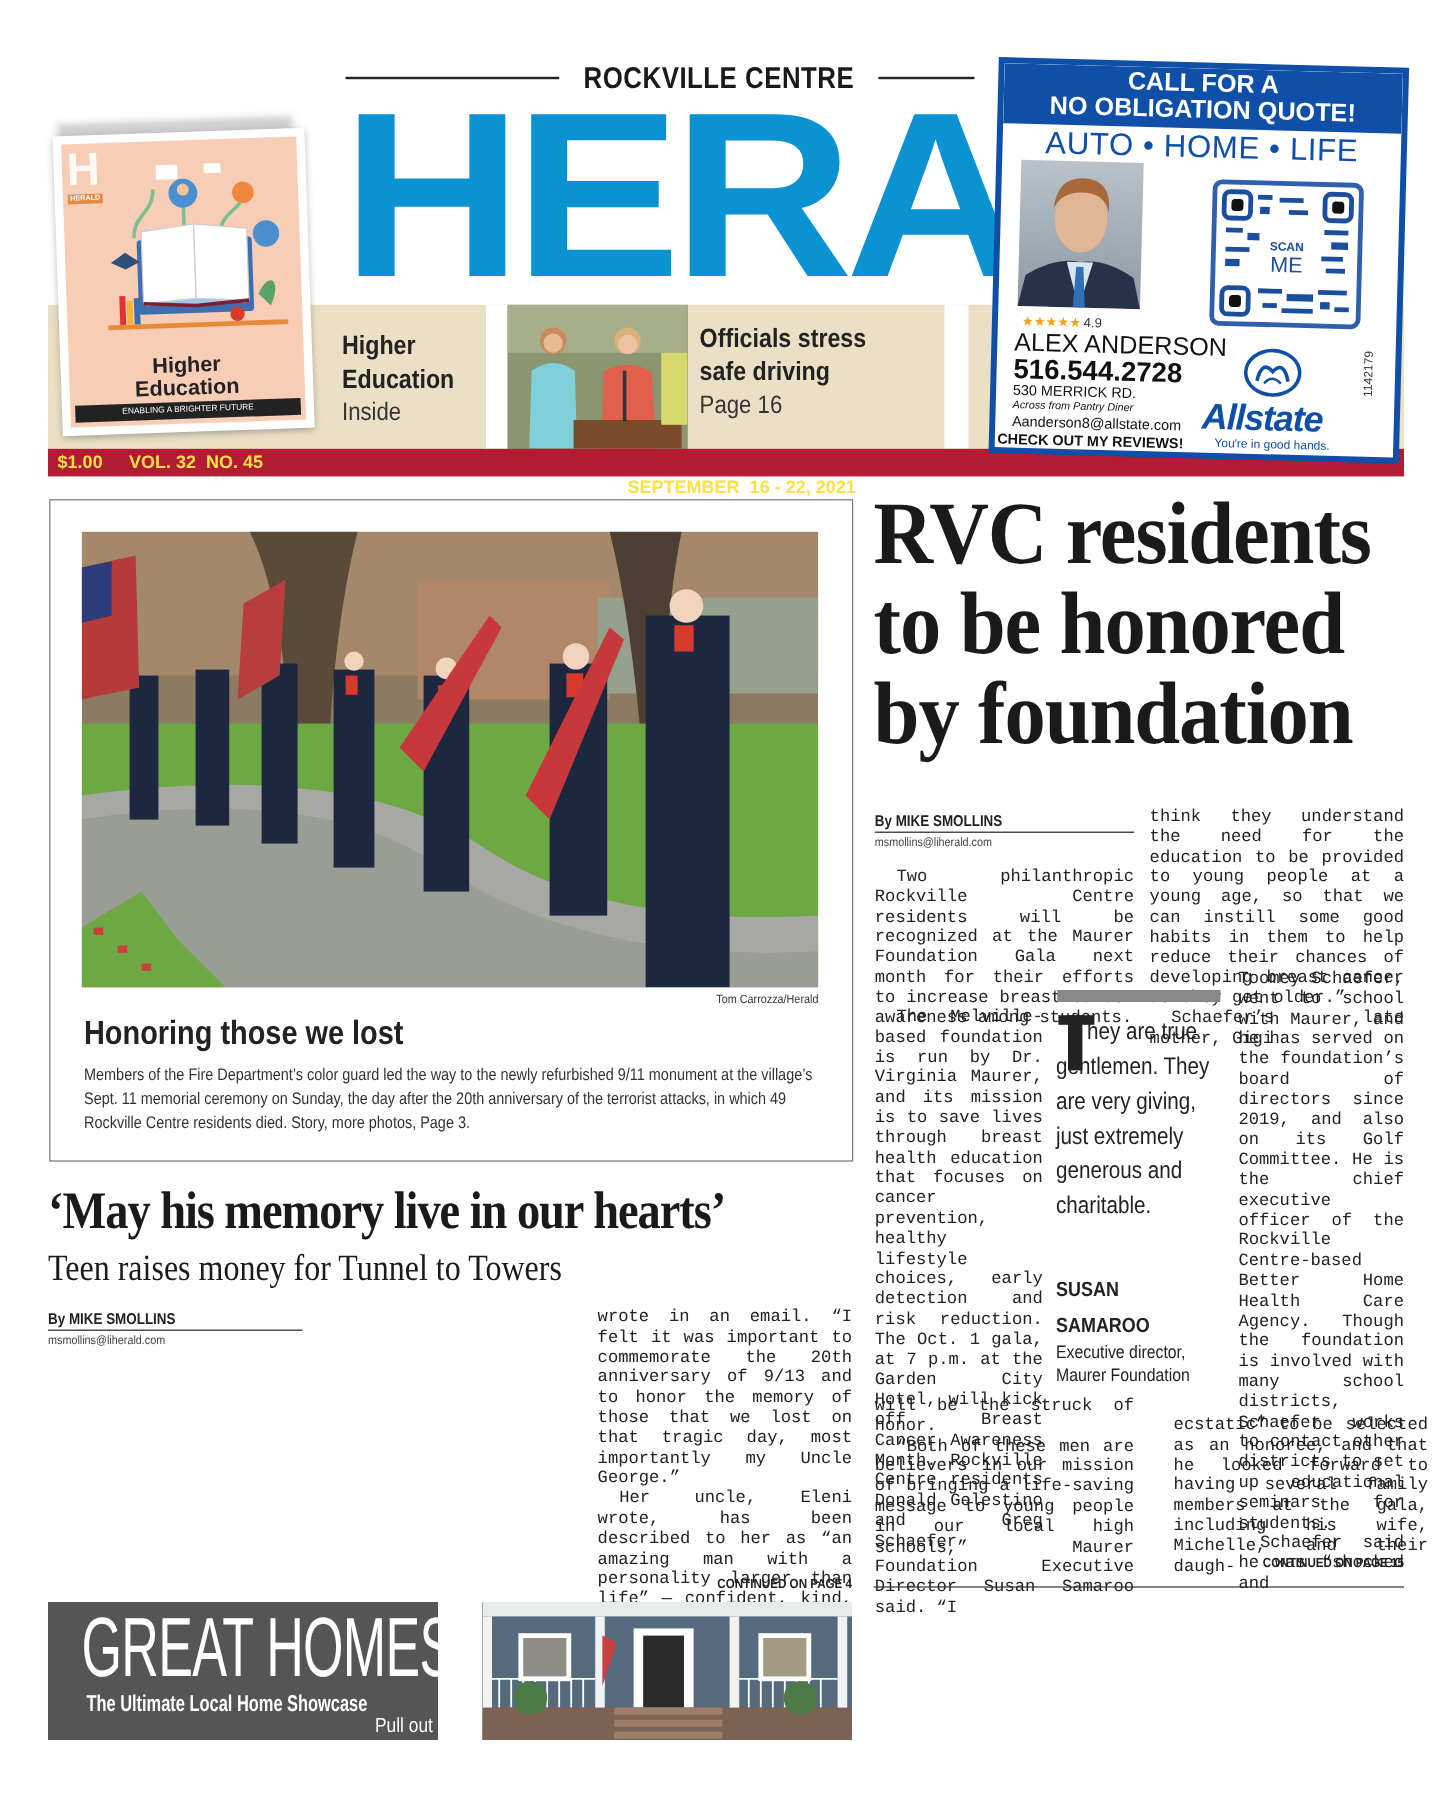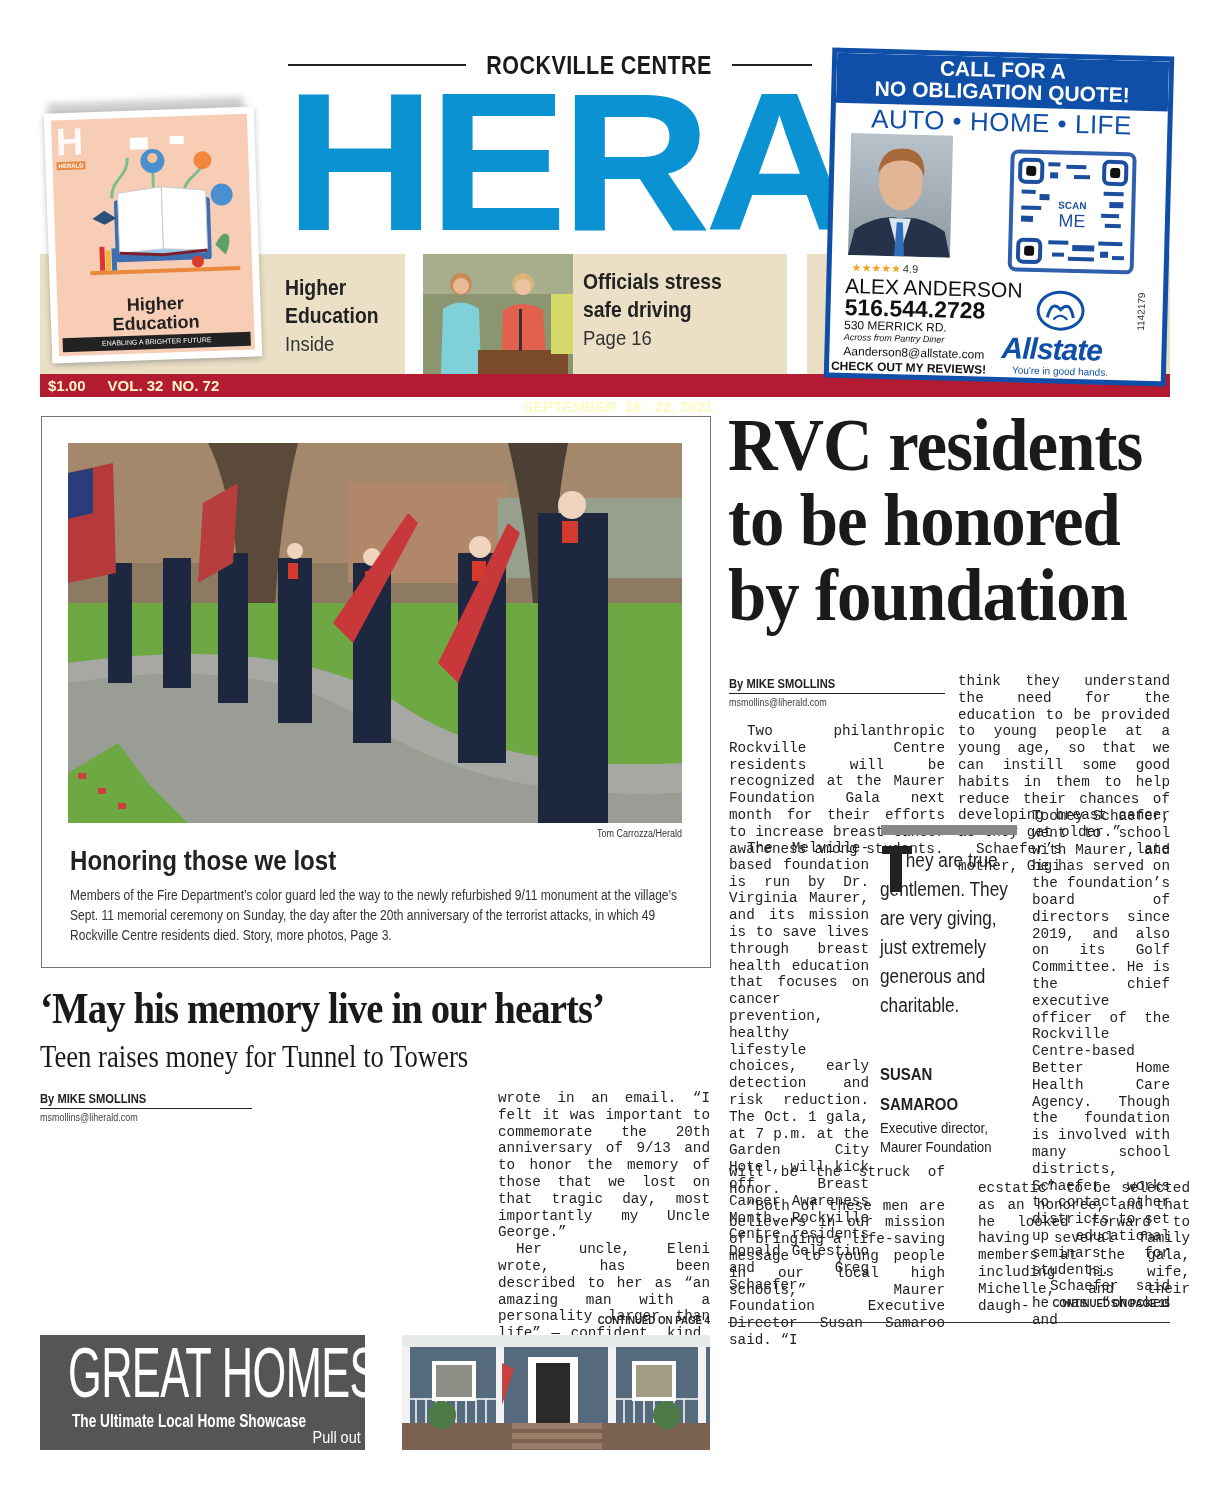--- a/index.html
+++ b/index.html
@@ -10,21 +10,21 @@
   
   .kicker { left: 288px; top: 50px; width: 560px; height: 30px; display: flex; align-items: center; gap: 2px; }
   .kicker .rule { flex: 0 0 178px; height: 2px; background: #222; }
   .kicker .rule.r { flex: 0 0 80px; }
   .kicker .txt { font-family: "Liberation Sans", sans-serif; font-weight: 700; font-size: 25px; letter-spacing: 0.5px; transform: scaleX(0.86); transform-origin: center; white-space: nowrap; }
   .herald { left: 285px; top: 78px; height: 170px; width: 560px; overflow: hidden; }
   .herald span { display: block; font-family: "Liberation Sans", sans-serif; font-weight: 700; font-size: 196px; line-height: 170px; color: #0a92d2; transform: scaleX(1.06); transform-origin: left; letter-spacing: -6px; white-space: nowrap; }
 
   .band { left: 40px; top: 254px; width: 1130px; height: 120px; background: #ebe0c5; }
   .band-gap { background: #fff; top: 254px; height: 120px; }
-  .redbar { left: 40px; top: 374px; width: 1130px; height: 23px; background: #b31b32; color: #fef9c3; font-family: "Liberation Sans", sans-serif; font-weight: 700; font-size: 15px; display: flex; align-items: center; }
+  .redbar { left: 40px; top: 374px; width: 1130px; height: 23px; background: #b31b32; color: #fde047; font-family: "Liberation Sans", sans-serif; font-weight: 700; font-size: 15px; display: flex; align-items: center; }
   .redbar .price { margin-left: 8px; }
   .redbar .vol { margin-left: 22px; }
   .redbar .date { position: absolute; left: 483px; }
 
   
   .cover-shadow { left: 52px; top: 100px; width: 196px; height: 260px; background: #cfcfcf; transform: rotate(-2deg); filter: blur(3px); }
   .cover { left: 48px; top: 110px; width: 210px; height: 250px; background: #fff; transform: rotate(-2deg); padding: 7px; box-shadow: 0 2px 6px rgba(0,0,0,0.25); }
   .cover-inner { width: 100%; height: 100%; background: #f8cdb5; position: relative; overflow: hidden; }
   .cover-h { position: absolute; left: 4px; top: 4px; width: 30px; height: 36px; color: #fff; font-family: "Liberation Sans", sans-serif; font-weight: 700; font-size: 38px; line-height: 36px; opacity: 0.9; }
   .cover-herald { position: absolute; left: 4px; top: 42px; background: #e58a42; color: #fff; font-size: 6px; font-weight: 700; padding: 1px 2px; font-family: "Liberation Sans", sans-serif; }
@@ -167,21 +167,21 @@
   </svg>
 </div>
 <div class="abs teaser2">
   <div class="teaser-head">Officials stress</div>
   <div class="teaser-head">safe driving</div>
   <div class="teaser-sub">Page 16</div>
 </div>
 
 <div class="abs redbar">
   <span class="price">$1.00</span>
-  <span class="vol" style="white-space:pre;">VOL. 32  NO. 72</span>
+  <span class="vol" style="white-space:pre;">VOL. 32  NO. 45</span>
   <span class="date" style="white-space:pre;margin-top:42px;">SEPTEMBER  16 - 22, 2021</span>
 </div>
 
 <div class="abs ad">
   <div class="ad-inner">
     <div class="ad-top">
       <div>CALL FOR A</div>
       <div>NO OBLIGATION QUOTE!</div>
     </div>
     <div class="ad-lines">AUTO • HOME • LIFE</div>

